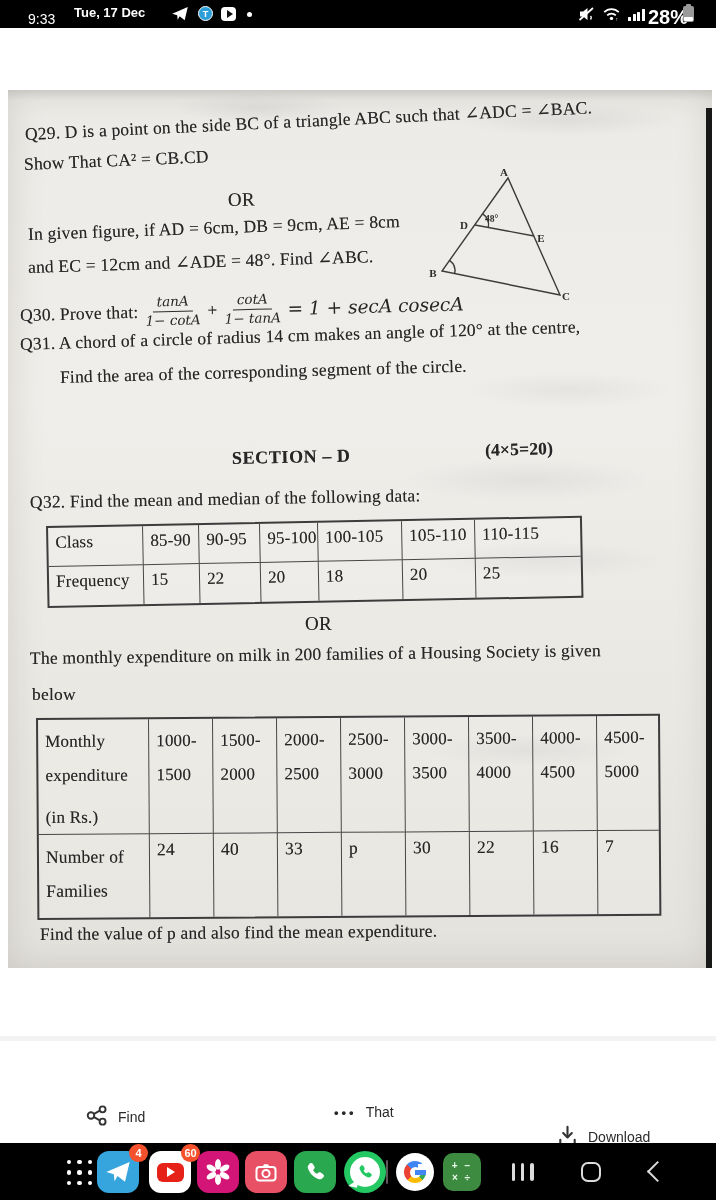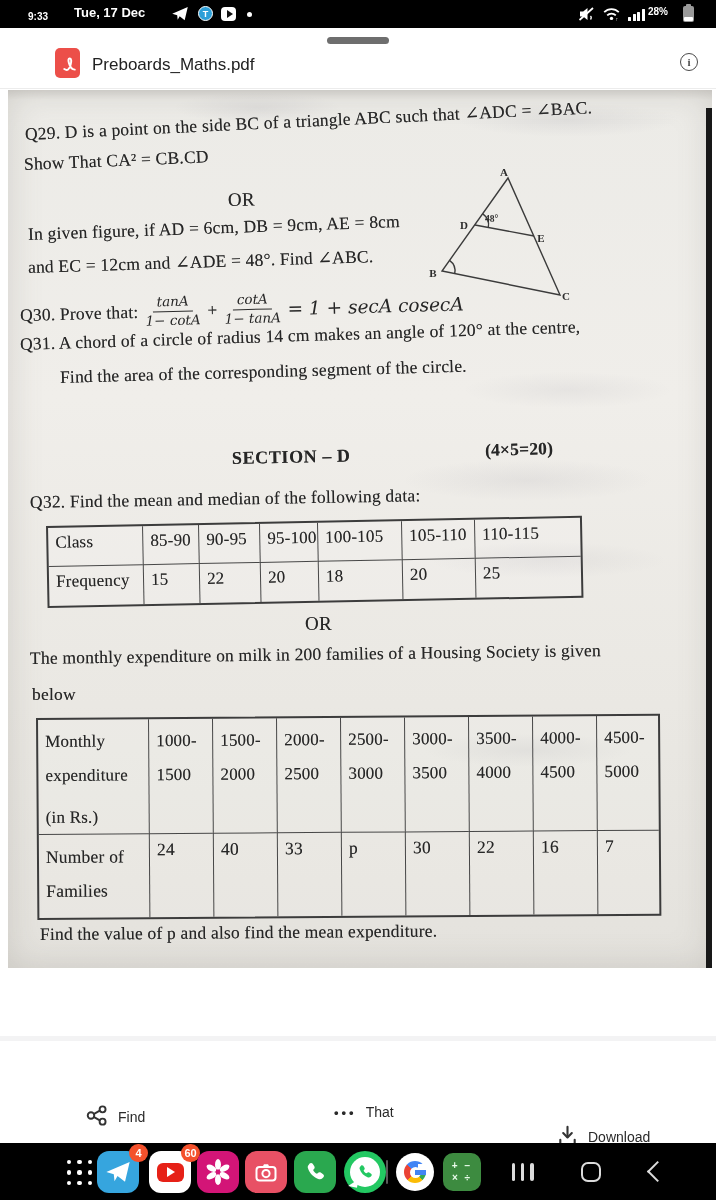--- a/index.html
+++ b/index.html
@@ -1,35 +1,35 @@
 <!DOCTYPE html>
 <html><head>
 <meta charset="utf-8">
 <style>
   html,body{margin:0;padding:0;background:#fff;}
   .screen{position:relative;width:716px;height:1200px;background:#fff;overflow:hidden;
           font-family:"Liberation Sans",sans-serif;}
 
   
   .statusbar{position:absolute;top:0;left:0;width:716px;height:28px;background:#000;color:#fff;}
-  .sb-time{position:absolute;left:28px;top:11px;font-size:10px;font-weight:700;}
+  .sb-time{position:absolute;left:28px;top:11px;font-size:14px;font-weight:400;}
   .sb-date{position:absolute;left:74px;top:5px;font-size:13px;font-weight:600;}
   .sb-plane{position:absolute;left:172px;top:7px;}
   .sb-circle{position:absolute;left:198px;top:6px;width:15px;height:15px;border-radius:50%;
              background:#2d9fd8;border:1px solid #fff;color:#fff;font-size:9px;font-weight:700;
              display:flex;align-items:center;justify-content:center;box-sizing:border-box;}
   .sb-play{position:absolute;left:221px;top:7px;width:15px;height:14px;background:#fff;border-radius:4px;
            display:flex;align-items:center;justify-content:center;}
   .sb-play i{display:block;width:0;height:0;border-left:6px solid #111;border-top:4px solid transparent;border-bottom:4px solid transparent;margin-left:2px;}
   .sb-dot{position:absolute;left:247px;top:12px;width:5px;height:5px;border-radius:50%;background:#fff;}
   .sb-mute{position:absolute;left:578px;top:7px;}
   .sb-wifi{position:absolute;left:602px;top:6px;}
   .sb-signal{position:absolute;left:628px;top:9px;display:flex;align-items:flex-end;gap:1.5px;}
   .sb-signal i{display:block;width:3px;background:#fff;border-radius:.5px;}
-  .sb-batt-pct{position:absolute;left:648px;top:6px;font-size:10px;font-weight:600;text-align:center;}
+  .sb-batt-pct{position:absolute;left:648px;top:6px;font-size:20px;font-weight:600;text-align:center;}
   .sb-batt{position:absolute;left:683px;top:4px;width:11px;height:19px;}
   .sb-batt .cap{width:5px;height:2px;background:#9a9a9a;margin:0 auto;border-radius:1px 1px 0 0;}
   .sb-batt .body{width:11px;height:16px;background:#9a9a9a;border-radius:2px;position:relative;overflow:hidden;}
   .sb-batt .lvl{position:absolute;left:1px;right:1px;bottom:1px;height:4px;background:#fff;border-radius:1px;}
 
   
   .pdfheader{position:absolute;top:28px;left:0;width:716px;height:61px;background:#fff;border-bottom:1px solid #ececec;box-sizing:border-box;}
   .handle{position:absolute;top:9px;left:50%;transform:translateX(-50%);width:62px;height:7px;border-radius:4px;background:#6e6e6e;}
   .pdficon{position:absolute;left:55px;top:20px;width:25px;height:30px;border-radius:5px;background:#ec4f49;
            display:flex;align-items:center;justify-content:center;}
@@ -161,30 +161,20 @@
     </div>
     <div class="sb-batt-pct">28%</div>
     <div class="sb-batt">
       <div class="cap"></div>
         <div class="body">
           <div class="lvl"></div>
         </div>
     </div>
   </div>
 
-  <div class="pdfheader">
-    <div class="handle"></div>
-    <div class="pdficon">
-      <svg width="18" height="20" viewBox="0 0 24 26">
-          <path d="M7 21 Q13 25 15.5 15.5 Q17.5 7.5 14.5 7 Q11.5 6.6 13.2 13 Q15.5 21.5 21 21.8" stroke="#fff" stroke-width="2.6" fill="none" stroke-linecap="round"></path>
-        </svg>
-    </div>
-    <div class="filename">Preboards_Maths.pdf</div>
-    <div class="infoicon">i</div>
-  </div>
 
   <div class="docarea">
     <div class="page">
       <div class="page-edge"></div>
 
       <div class="tline" style="left:17px;top:34px;transform:rotate(-2.7deg);">Q29. D is a point on the side BC of a triangle ABC such that ∠ADC = ∠BAC.</div>
       <div class="tline" style="left:16px;top:64px;transform:rotate(-2.4deg);">Show That CA² = CB.CD</div>
 
       <div class="tline or" style="left:220px;top:99px;transform:rotate(-1deg);">OR</div>
 

